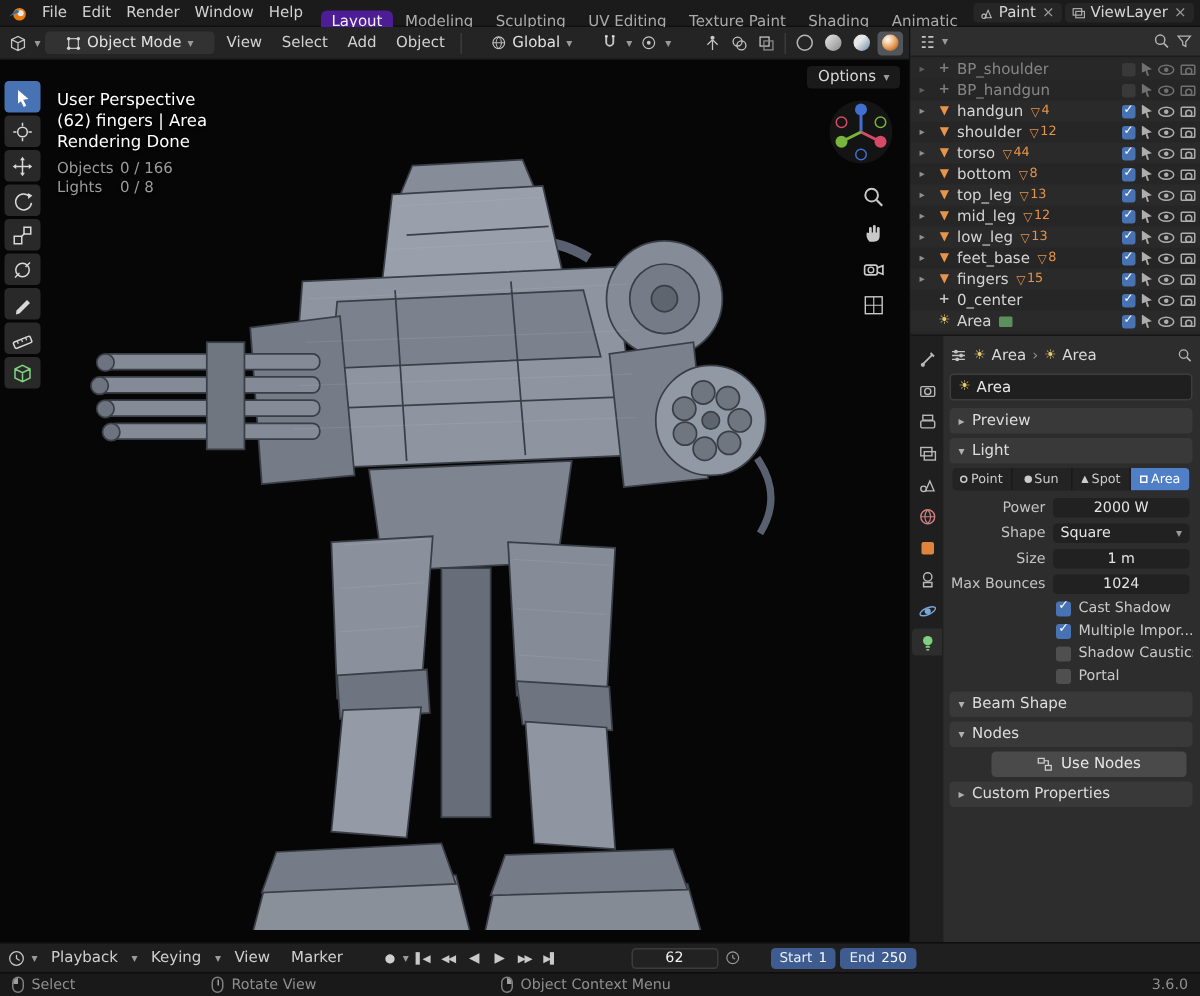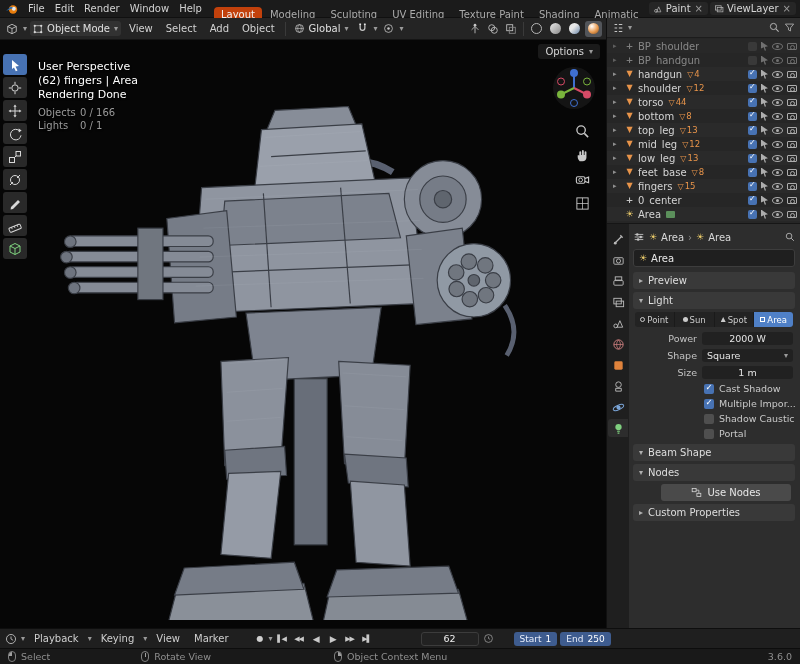--- a/index.html
+++ b/index.html
@@ -7,33 +7,33 @@
   body{font-size:10px;color:#cfcfcf;-webkit-font-smoothing:antialiased;}
   svg{display:block}
   #app{width:800px;height:664px;display:flex;flex-direction:column;}
 
   
   #topbar{height:18px;background:#1b1b1b;display:flex;align-items:center;padding:0 4px;gap:1px;border-bottom:1px solid #101010;flex:0 0 18px;}
   .logo{width:16px;height:14px;display:flex;align-items:center;justify-content:center;margin-right:2px;}
   .menu{padding:1px 5px;border-radius:3px;color:#d2d2d2;font-size:10px;cursor:default;}
   #ws-tabs{display:flex;align-items:flex-end;margin-left:6px;gap:1px;overflow:hidden;flex:1;}
   .ws{padding:2px 7px;border-radius:4px 4px 0 0;color:#ababab;white-space:nowrap;font-size:10px;}
-  .ws.active{background:#c2410c;color:#f0f0f0;margin-top:12px;}
+  .ws.active{background:#4c1d95;color:#f0f0f0;margin-top:12px;}
   #tb-right{display:flex;align-items:center;gap:2px;margin-left:auto;}
   .pick{display:flex;align-items:center;gap:3px;background:#262626;border-radius:3px;padding:1px 4px;color:#d6d6d6;}
   .pick .x{color:#9a9a9a;padding:0 1px;}
 
   
   #main{flex:1;display:flex;min-height:0;}
   #left{width:607px;display:flex;flex-direction:column;border-right:1px solid #101010;}
   #right{flex:1;display:flex;flex-direction:column;background:#272727;min-width:0;}
 
   
   #vp-header{height:22px;background:#242424;display:flex;align-items:center;padding:0 4px;gap:3px;border-bottom:1px solid #151515;flex:0 0 22px;}
-  .dd{display:flex;align-items:center;gap:4px;background:#323232;border-radius:3px;padding:2px 3px;color:#e0e0e0;}
+  .dd{display:flex;align-items:center;gap:4px;background:#323232;border-radius:3px;padding:2px 14px;color:#e0e0e0;}
   .caret{color:#9a9a9a;font-size:8px;line-height:1;}
   .hicon{width:16px;height:16px;display:flex;align-items:center;justify-content:center;border-radius:3px;}
   .vsep{width:1px;height:14px;background:#3a3a3a;margin:0 2px;}
   #vph-right{margin-left:auto;display:flex;align-items:center;gap:2px;}
   .ball{width:11px;height:11px;border-radius:50%;}
   .ball.wire{border:1px solid #b5b5b5;background:transparent;}
   .ball.solid{background:linear-gradient(135deg,#e8e8e8,#8a8a8a);}
   .ball.material{background:linear-gradient(135deg,#e8e8e8 40%,#6a86a8);}
   .ball.rendered{background:radial-gradient(circle at 35% 30%,#fff,#e89a4f 55%,#7a4a20);}
   .ballwrap{width:17px;height:16px;display:flex;align-items:center;justify-content:center;border-radius:3px;}
@@ -336,21 +336,21 @@
             </span>
         </div>
 
         <div id="vp-overlay">
           <div class="l1">User Perspective</div>
           <div class="l1">(62) fingers | Area</div>
           <div class="l1">Rendering Done</div>
         </div>
         <div id="vp-stats">
           <div><b>Objects</b><span>0 / 166</span></div>
-          <div><b>Lights</b><span>0 / 1</span></div>
+          <div><b>Lights</b><span>0 / 8</span></div>
         </div>
 
         <div id="gizmo">
           <svg width="44" height="44" viewBox="0 0 44 44">
             <circle cx="22" cy="22" r="21" fill="rgba(255,255,255,0.06)"></circle>
             <line x1="22" y1="22" x2="22" y2="8" stroke="#3f6fd0" stroke-width="2"></line>
             <circle cx="22" cy="7" r="4" fill="#3f6fd0"></circle>
             <line x1="22" y1="22" x2="34" y2="28" stroke="#d64a66" stroke-width="2"></line>
             <circle cx="35" cy="28.5" r="4" fill="#d64a66"></circle>
             <line x1="22" y1="22" x2="10" y2="28" stroke="#79b43c" stroke-width="2"></line>
@@ -814,20 +814,26 @@
                 <span class="field dd2">
                   <span>Square</span>
                   <span class="caret">▾</span>
                 </span>
               </span>
           </div>
           <div class="prow">
             <span class="plabel">Size</span>
             <span class="pctrl">
                 <span class="field">1 m</span>
+              </span>
+          </div>
+          <div class="prow">
+            <span class="plabel">Max Bounces</span>
+            <span class="pctrl">
+                <span class="field">1024</span>
               </span>
           </div>
 
           <div class="chk-row">
             <span class="chk on"></span>
             <span class="chk-label">Cast Shadow</span>
           </div>
           <div class="chk-row">
             <span class="chk on"></span>
             <span class="chk-label">Multiple Impor...</span>

